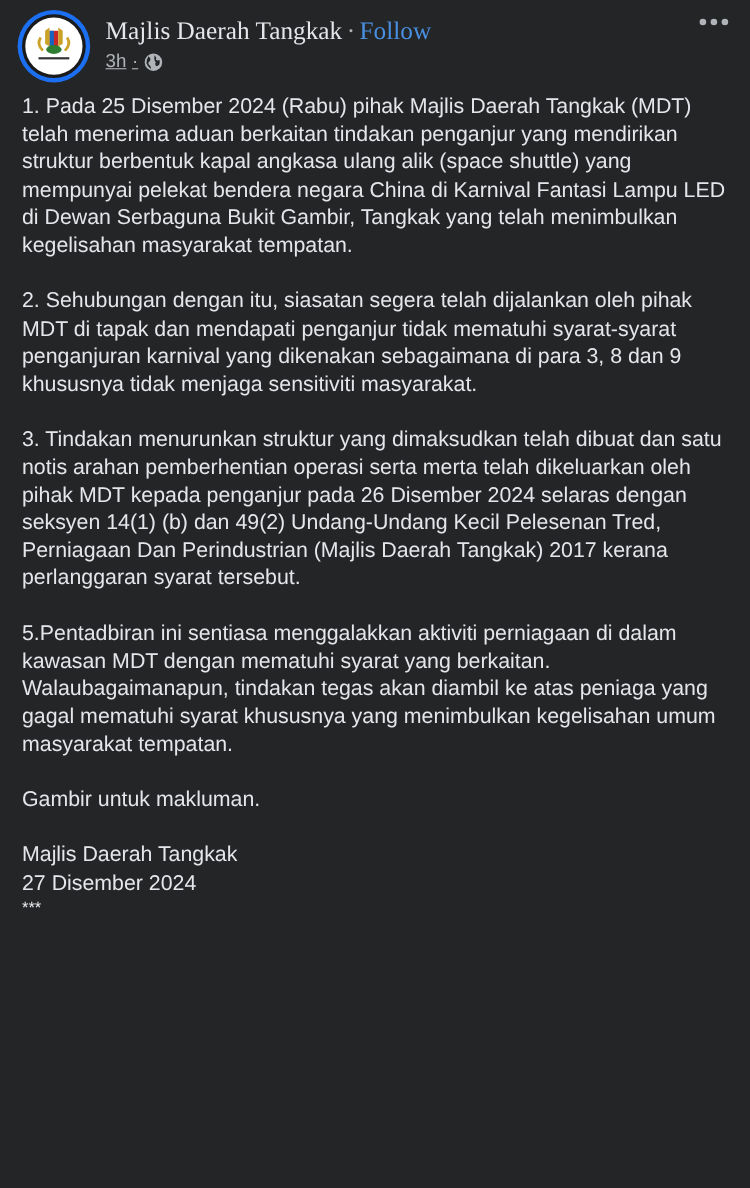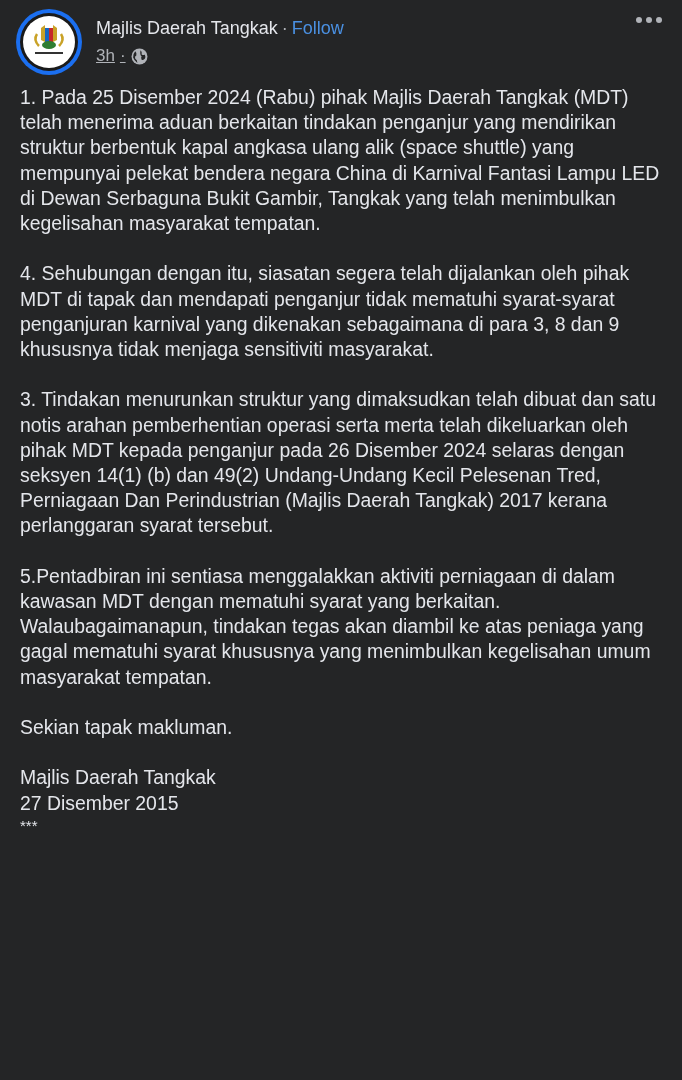--- a/index.html
+++ b/index.html
@@ -20,22 +20,23 @@
     }
     .avatar-inner {
       width: 58px; height: 58px; border-radius: 50%; background: #1a1a1a;
       display: flex; align-items: center; justify-content: center;
     }
     .avatar-core {
       width: 52px; height: 52px; border-radius: 50%; background: #ffffff;
       display: flex; align-items: center; justify-content: center;
     }
     .page-name-row {
-      position: absolute; left: 96px; top: 14px; font-size: 18px; line-height: 28px;
+      position: absolute; left: 96px; top: 14px; font-size: 23px; line-height: 28px;
       white-space: nowrap;
+      font-family: Liberation Serif, serif;
     }
     .page-name { color: #e4e6eb; font-weight: normal; }
     .sep { color: #b0b3b8; margin: 0 4px; }
     .follow { color: #4a90e2; cursor: pointer; }
     .meta-row {
       position: absolute; left: 96px; top: 46px; font-size: 17px; color: #b0b3b8;
       display: flex; align-items: center; gap: 5px; text-decoration: underline;
     }
     .globe {
       width: 17px; height: 17px; display: inline-block;
@@ -88,21 +89,21 @@
     </div>
     <div class="more">
       <span class="dot"></span>
       <span class="dot"></span>
       <span class="dot"></span>
     </div>
   </div>
 
   <div class="body">
     <div class="para">1. Pada 25 Disember 2024 (Rabu) pihak Majlis Daerah Tangkak (MDT) telah menerima aduan berkaitan tindakan penganjur yang mendirikan struktur berbentuk kapal angkasa ulang alik (space shuttle) yang mempunyai pelekat bendera negara China di Karnival Fantasi Lampu LED di Dewan Serbaguna Bukit Gambir, Tangkak yang telah menimbulkan kegelisahan masyarakat tempatan.</div>
-    <div class="para">4. Sehubungan dengan itu, siasatan segera telah dijalankan oleh pihak MDT di tapak dan mendapati penganjur tidak mematuhi syarat-syarat penganjuran karnival yang dikenakan sebagaimana di para 3, 8 dan 9 khususnya tidak menjaga sensitiviti masyarakat.</div>
+    <div class="para">2. Sehubungan dengan itu, siasatan segera telah dijalankan oleh pihak MDT di tapak dan mendapati penganjur tidak mematuhi syarat-syarat penganjuran karnival yang dikenakan sebagaimana di para 3, 8 dan 9 khususnya tidak menjaga sensitiviti masyarakat.</div>
     <div class="para">3. Tindakan menurunkan struktur yang dimaksudkan telah dibuat dan satu notis arahan pemberhentian operasi serta merta telah dikeluarkan oleh pihak MDT kepada penganjur pada 26 Disember 2024 selaras dengan seksyen 14(1) (b) dan 49(2) Undang-Undang Kecil Pelesenan Tred, Perniagaan Dan Perindustrian (Majlis Daerah Tangkak) 2017 kerana perlanggaran syarat tersebut.</div>
     <div class="para">5.Pentadbiran ini sentiasa menggalakkan aktiviti perniagaan di dalam kawasan MDT dengan mematuhi syarat yang berkaitan. Walaubagaimanapun, tindakan tegas akan diambil ke atas peniaga yang gagal mematuhi syarat khususnya yang menimbulkan kegelisahan umum masyarakat tempatan.</div>
-    <div class="para">Sekian tapak makluman.</div>
+    <div class="para">Gambir untuk makluman.</div>
     <div class="para tight">Majlis Daerah Tangkak</div>
-    <div class="para tight">27 Disember 2015</div>
+    <div class="para tight">27 Disember 2024</div>
     <div class="stars">***</div>
   </div>
 </div>
 
 </body></html>

